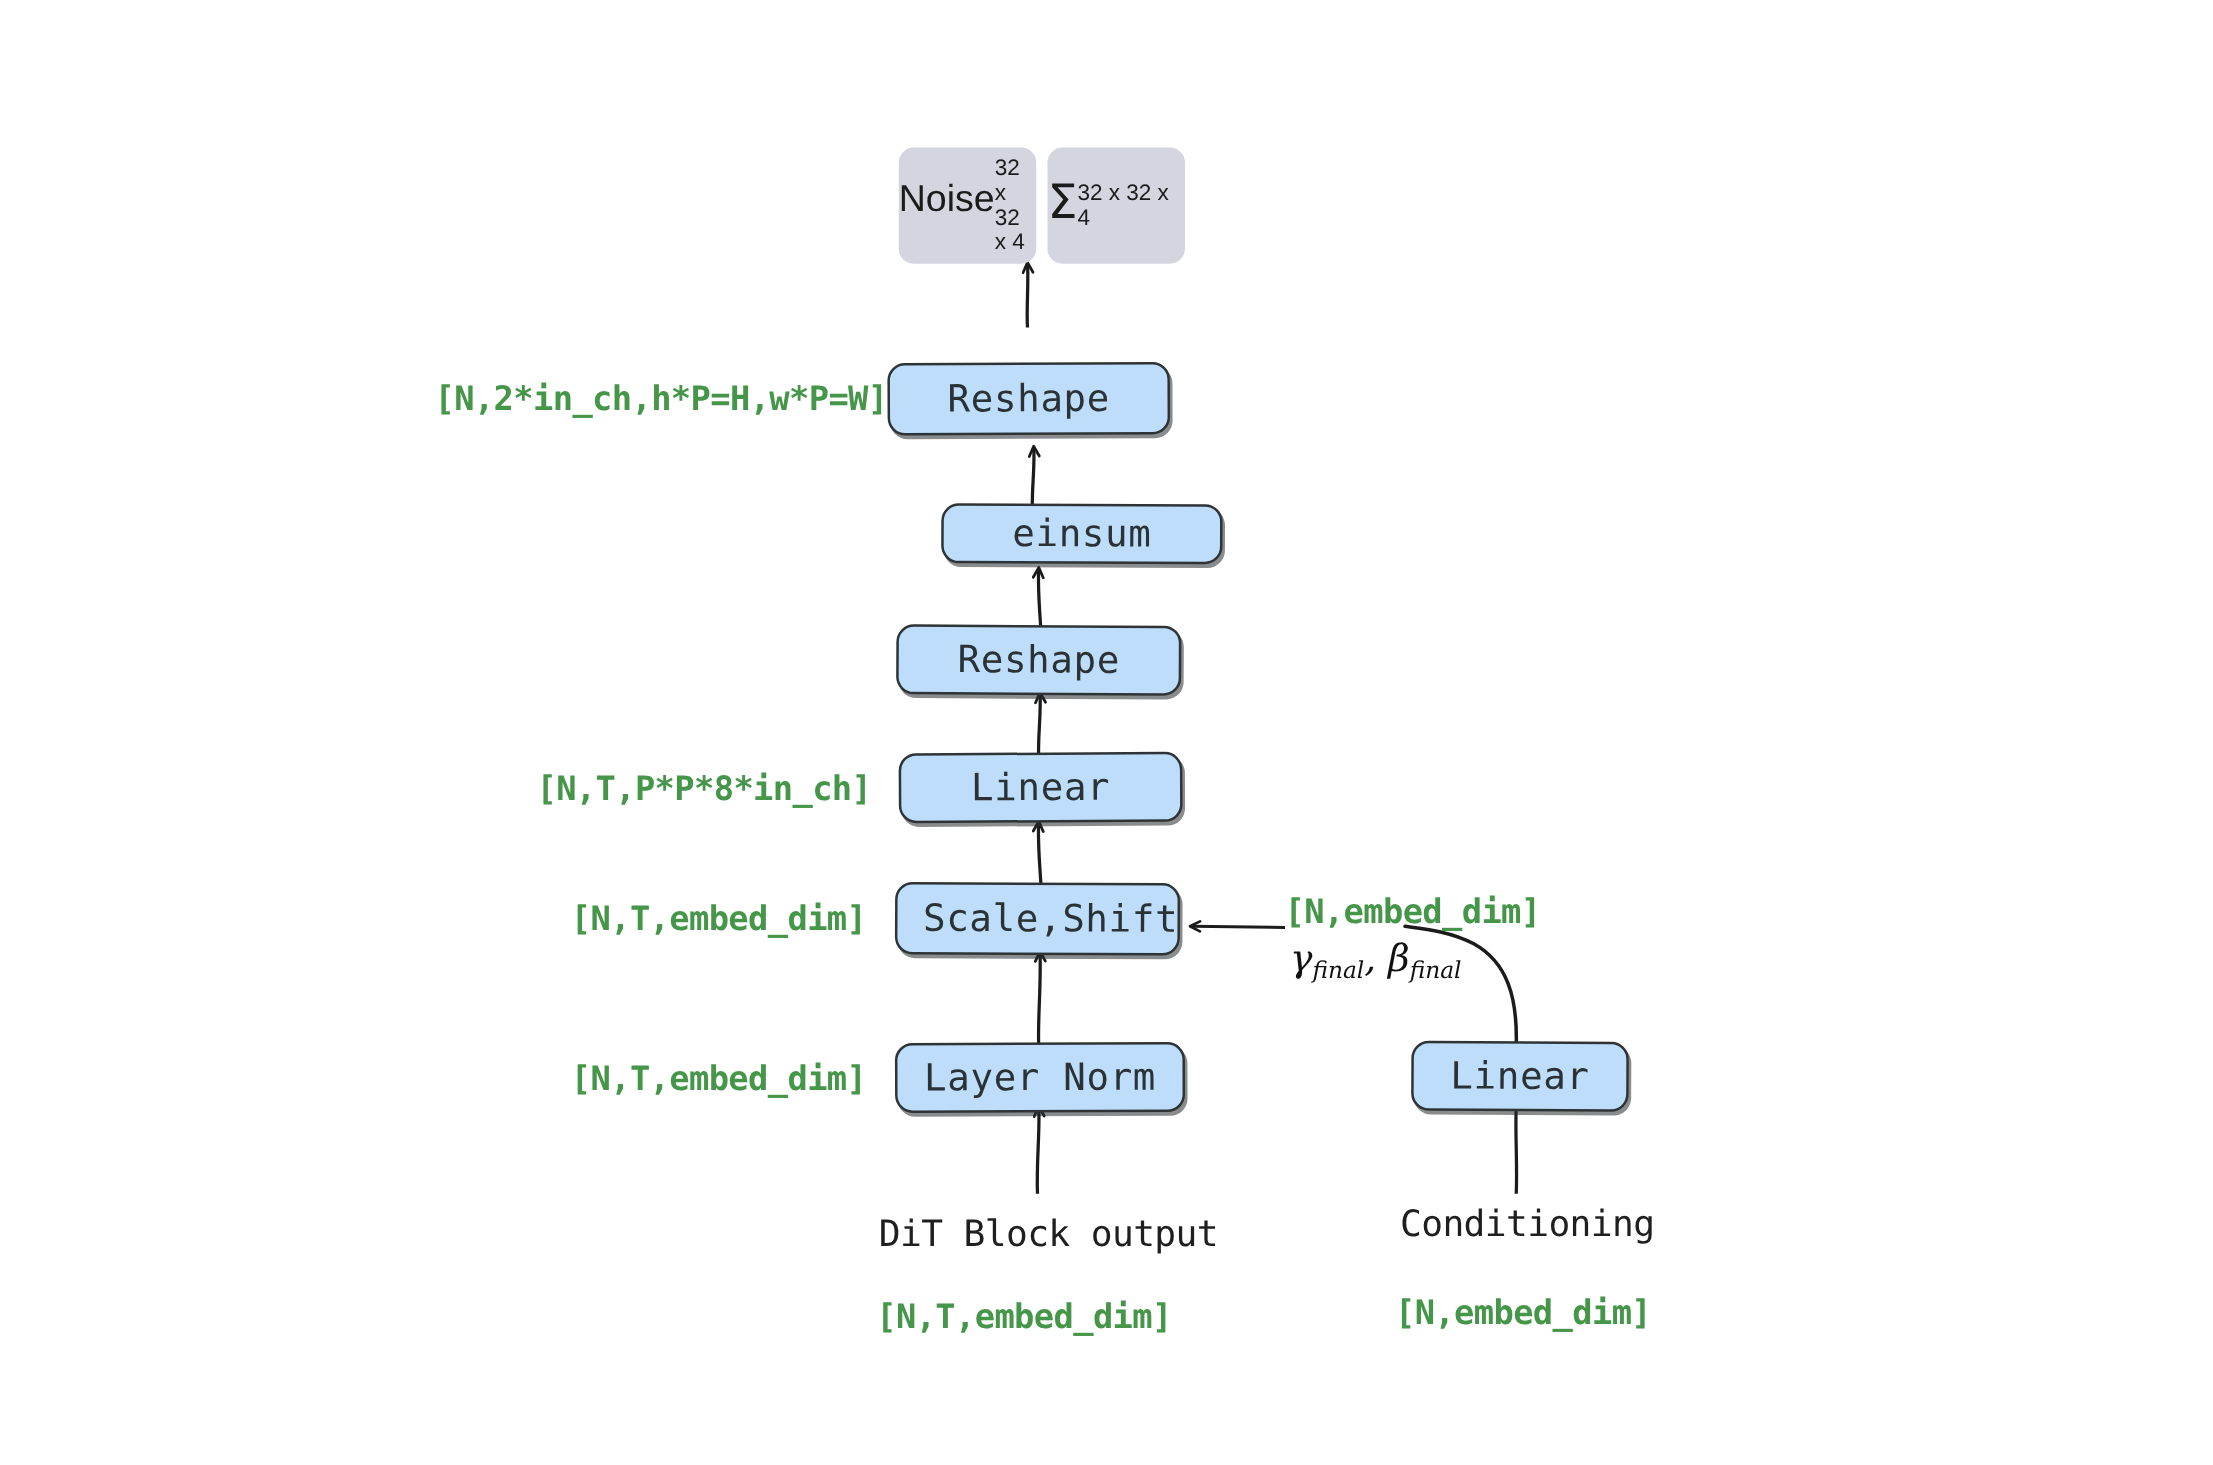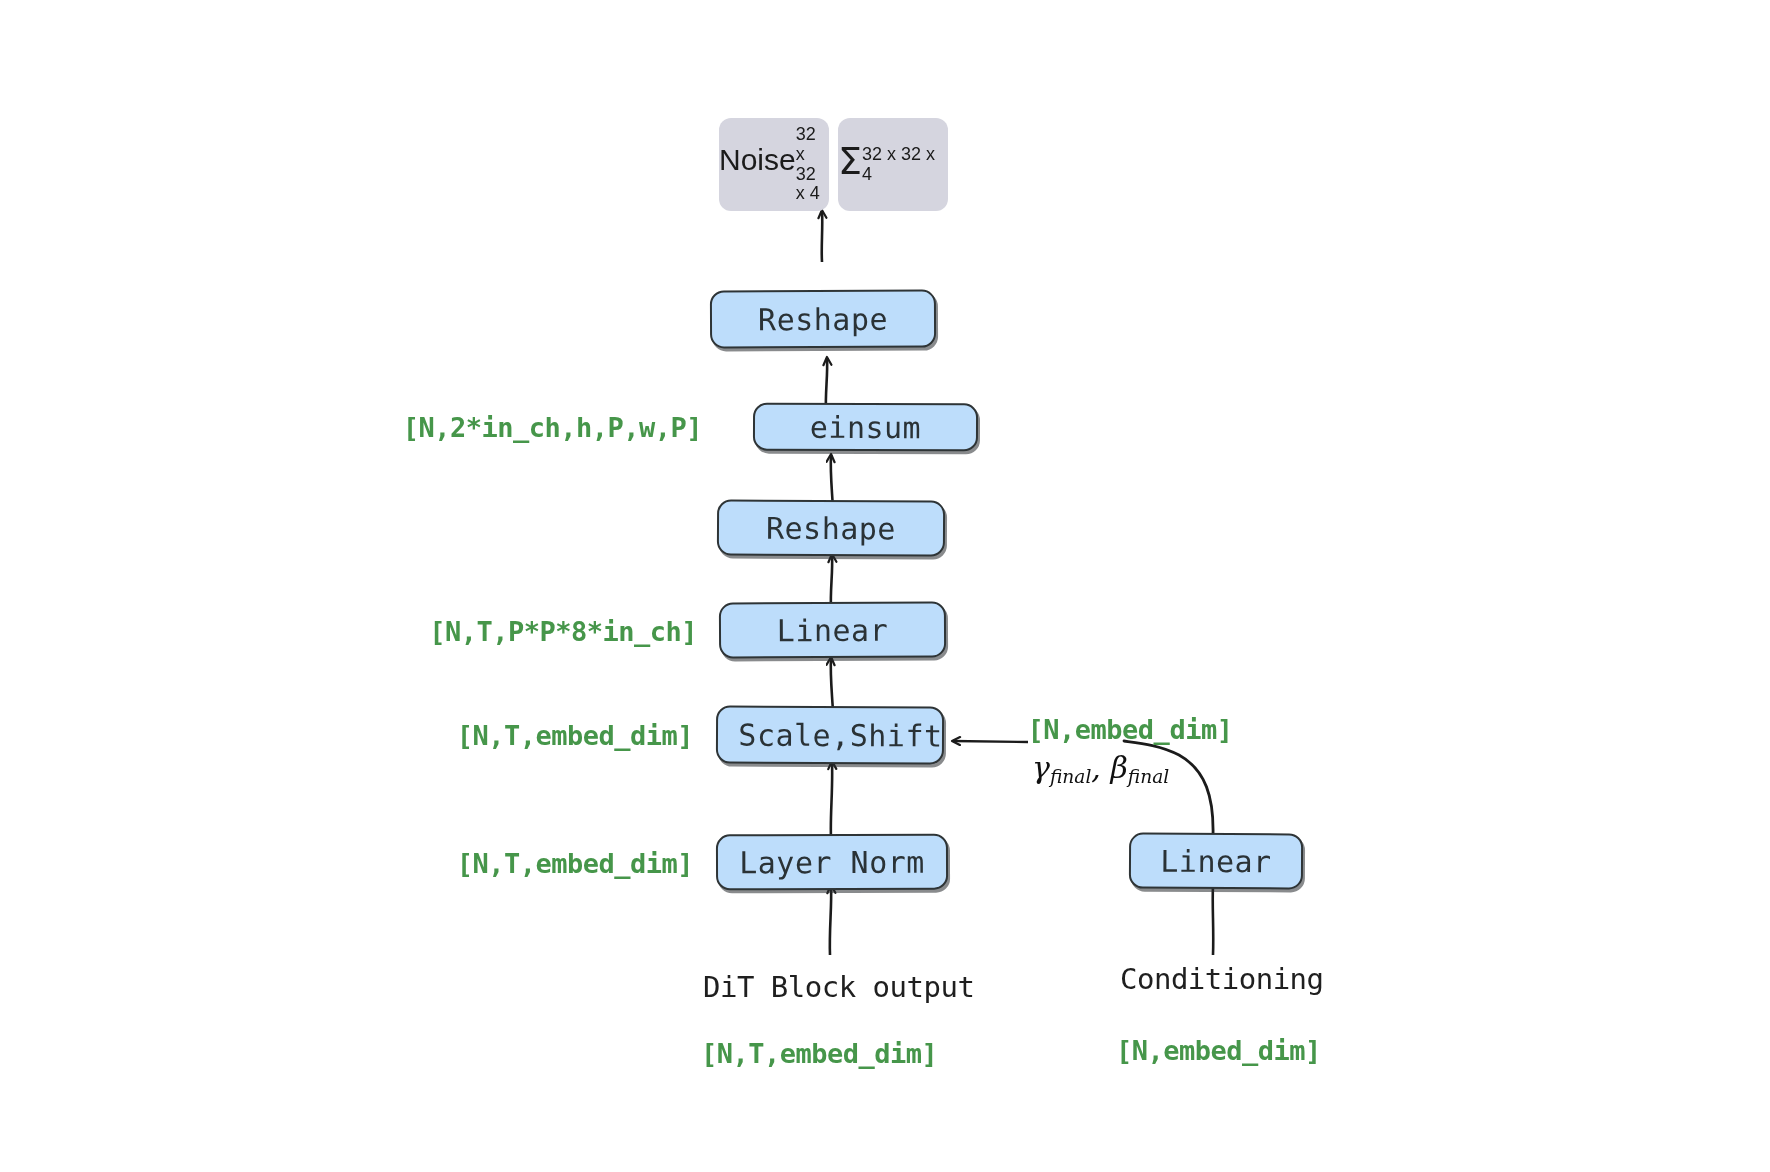--- a/index.html
+++ b/index.html
@@ -174,22 +174,22 @@
   </div>
 
   <div class="node" style="left:716px; top:834px; width:232px; height:56px; transform:rotate(-0.2deg);">
     <span>Layer Norm</span>
   </div>
 
   <div class="node" style="left:1129px; top:833px; width:174px; height:56px; transform:rotate(0.3deg);">
     <span>Linear</span>
   </div>
 
-
-  <div class="shape-label right" style="left:262px; top:412px; width:440px;">[N,2*in_ch,h,P,w,P]</div>
+  <div class="shape-label right" style="left:260px; top:304px; width:450px;">[N,2*in_ch,h*P=H,w*P=W]</div>
+
 
 
   <div class="shape-label right" style="left:265px; top:616px; width:432px;">[N,T,P*P*8*in_ch]</div>
 
   <div class="shape-label right" style="left:265px; top:720px; width:428px;">[N,T,embed_dim]</div>
 
   <div class="shape-label right" style="left:265px; top:848px; width:428px;">[N,T,embed_dim]</div>
 
   <div class="shape-label center" style="left:1005px; top:714px; width:250px;">[N,embed_dim]</div>
 

